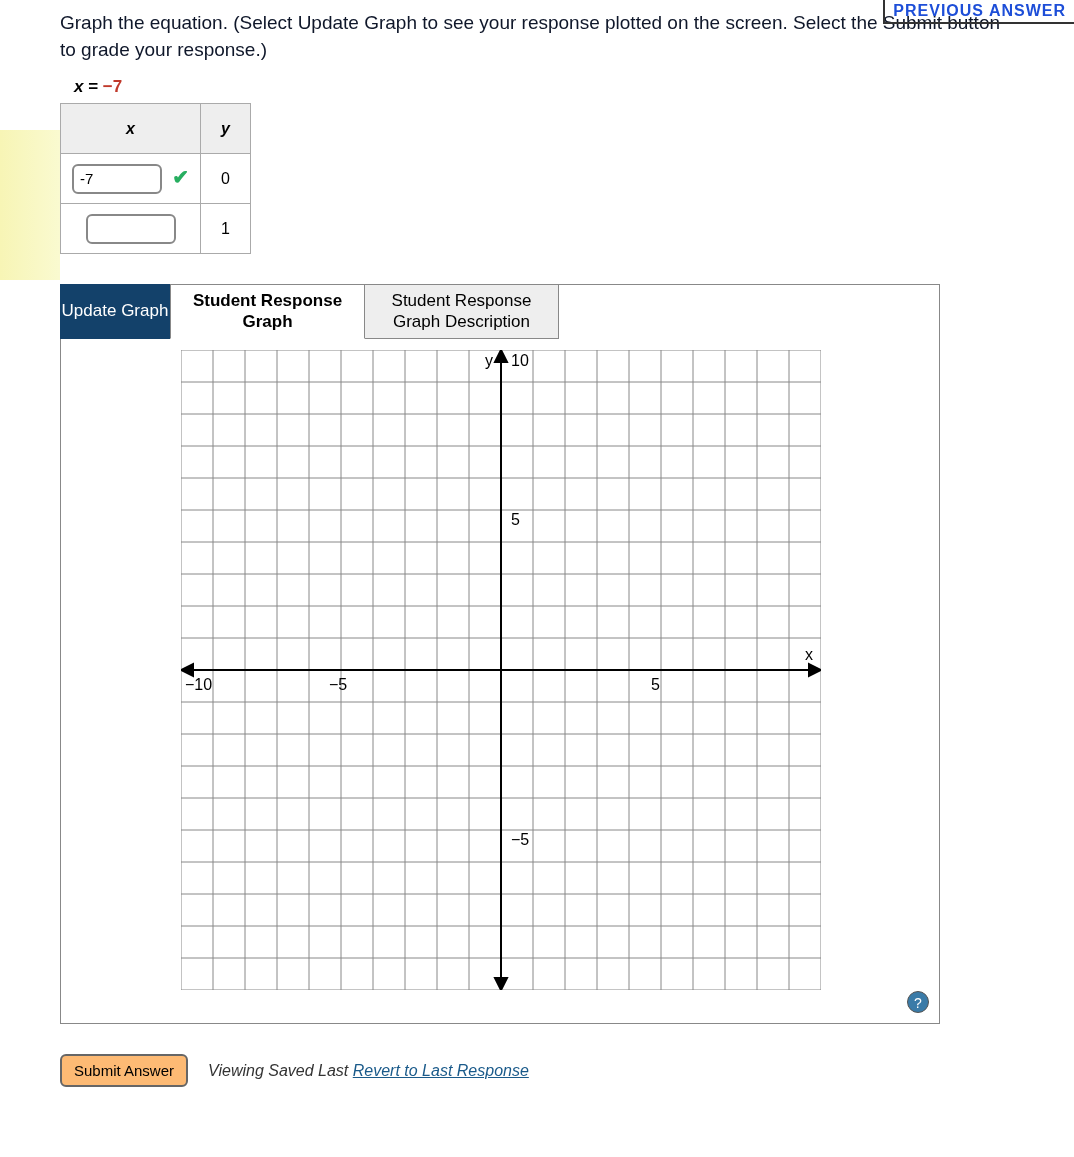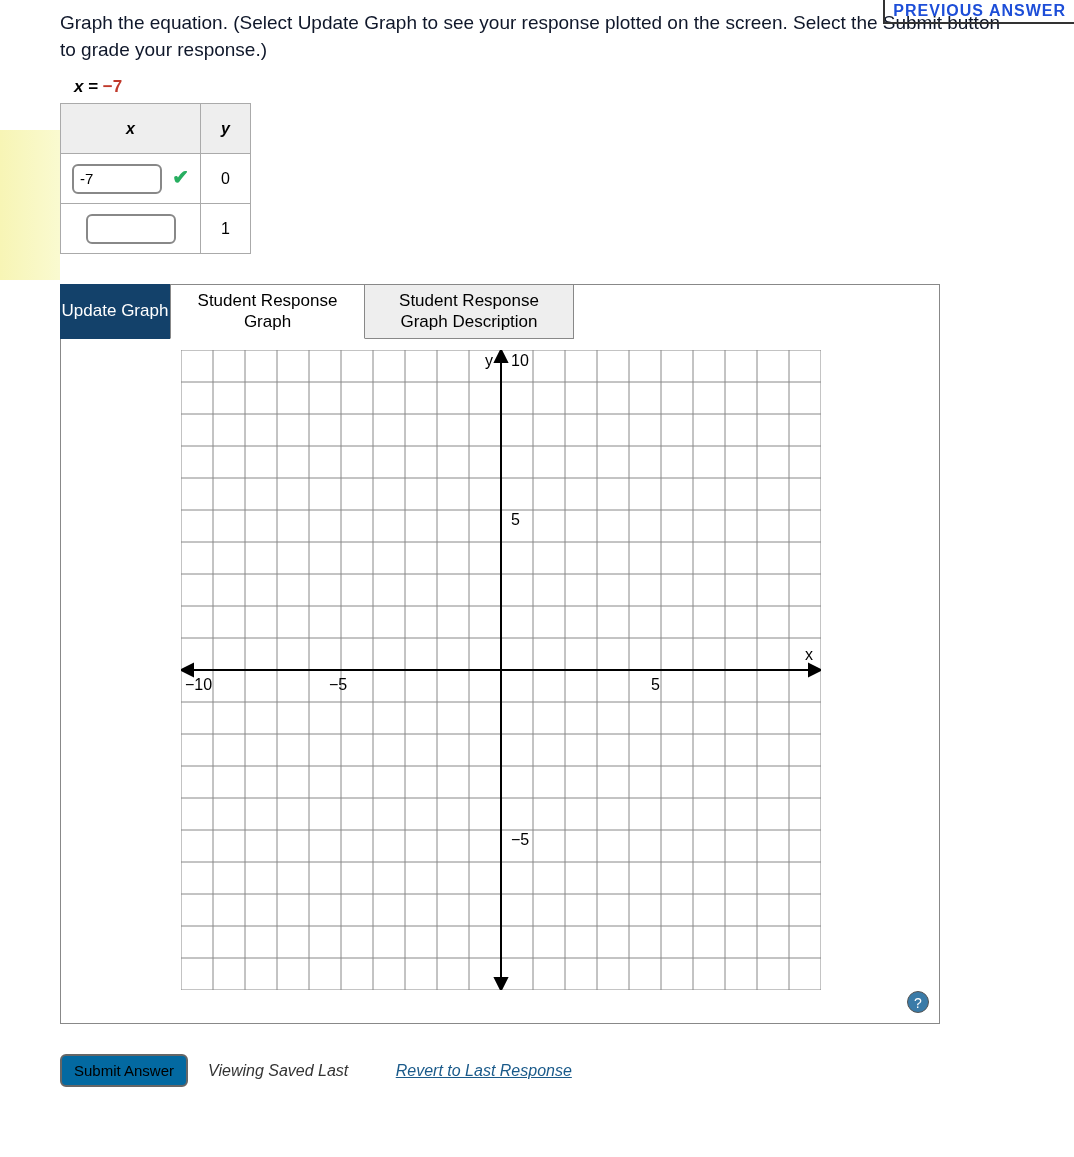--- a/index.html
+++ b/index.html
@@ -107,22 +107,22 @@
     border: 1px solid #888;
     display: flex;
     align-items: center;
     justify-content: center;
     font-size: 17px;
     text-align: center;
     line-height: 1.2;
     padding: 0 10px;
     cursor: pointer;
   }
-  .tab.active { left: 109px; width: 195px; background: #fff; border-bottom: 1px solid #fff; z-index: 2; }
-  .tab.inactive { left: 303px; width: 210px; background: #eee; z-index: 1; }
+  .tab.active { left: 109px; width: 195px; background: #fff; border-bottom: 1px solid #fff; z-index: 2; font-weight: bold; }
+  .tab.inactive { left: 303px; width: 195px; background: #eee; z-index: 1; }
   .grid-wrap {
     position: absolute;
     left: 120px;
     top: 65px;
     width: 640px;
     height: 640px;
   }
   svg.grid { width: 100%; height: 100%; }
   .help-dot {
     position: absolute;
@@ -143,25 +143,25 @@
     margin: 30px 60px 0 60px;
     display: flex;
     align-items: center;
     gap: 20px;
   }
   .submit-btn {
     border: 2px solid #666;
     border-radius: 6px;
     padding: 6px 12px;
     font-size: 15px;
-    background: #0369a1;
+    background: #fdba74;
     cursor: pointer;
   }
   .footer-text { font-size: 16px; font-style: italic; color: #333; }
-  .footer-text .revert { color: #1a5a8a; text-decoration: underline; cursor: pointer; font-style: italic; margin-left: 43px; }
+  .footer-text .revert { color: #1a5a8a; text-decoration: underline; cursor: pointer; font-style: italic; }
 </style>
 </head>
 <body>
 
 <div class="page">
   <div class="prev-ans">PREVIOUS ANSWER</div>
 
   <div class="instructions">Graph the equation. (Select Update Graph to see your response plotted on the screen. Select the Submit button to grade your response.)</div>
 
   <div class="yellow-band"></div>

